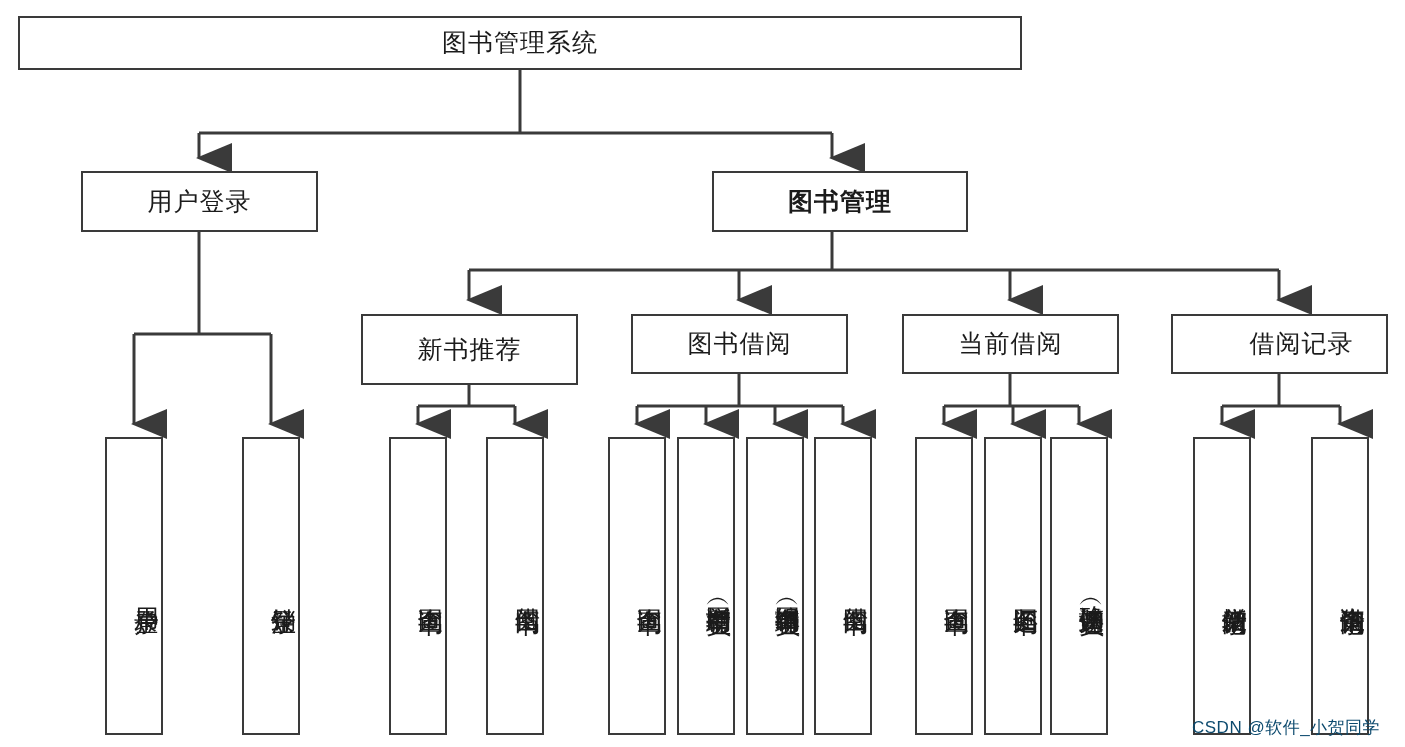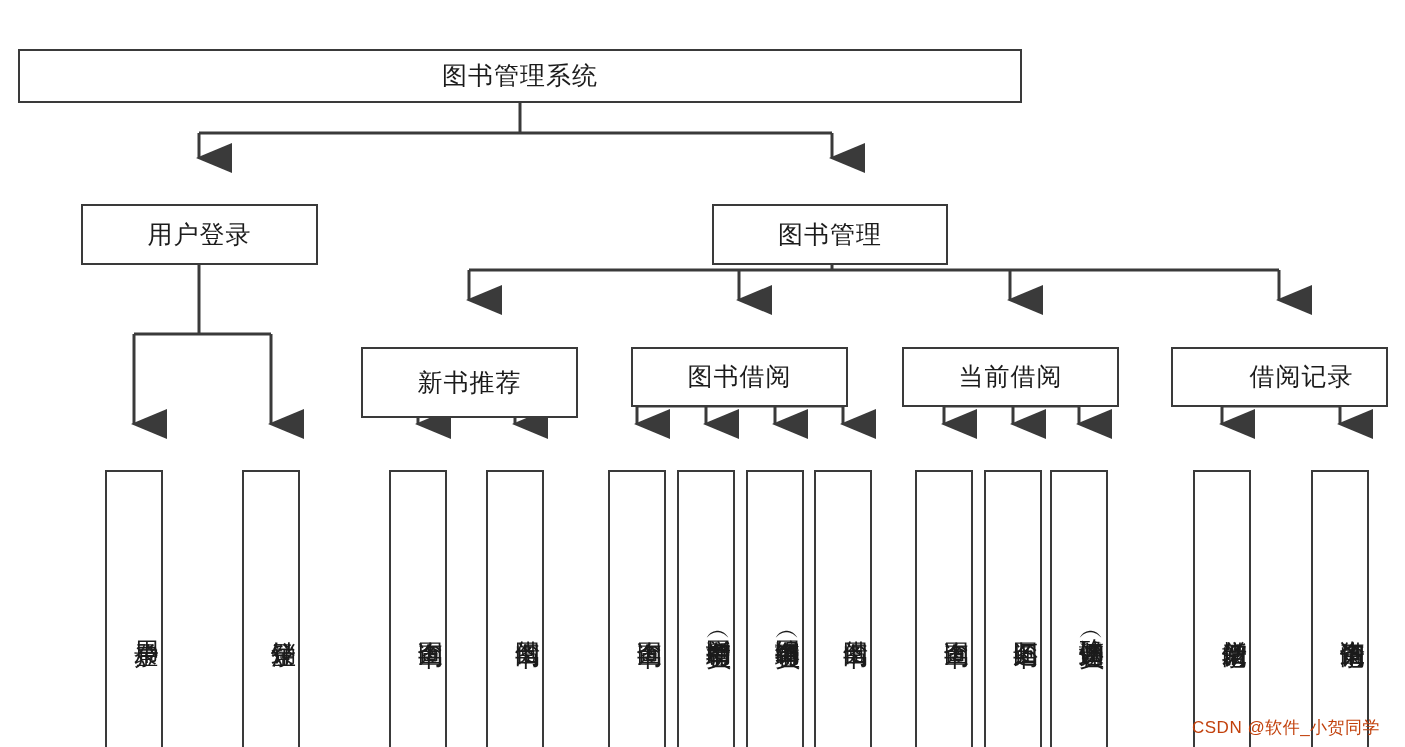--- a/index.html
+++ b/index.html
@@ -29,21 +29,20 @@
   .node {
     position: absolute;
     box-sizing: border-box;
     border: 2px solid #3a3a3a;
     background: #ffffff;
     color: #1b1b1b;
     display: flex;
     align-items: center;
     justify-content: center;
     text-align: center;
-    margin-top: 33px;
   }
   .node.horiz {
     font-size: 25px;
     letter-spacing: 1px;
     line-height: 1.1;
   }
   .node.root {
     font-size: 25px;
   }
   .node.vert {
@@ -57,21 +56,21 @@
     justify-content: center;
   }
   .node.vert .vtext {
     display: block;
     writing-mode: vertical-rl;
     text-orientation: upright;
   }
   .watermark {
     position: absolute;
     font-size: 17px;
-    color: #c2410c;
+    color: #0c4a6e;
     white-space: nowrap;
     letter-spacing: 0.5px;
     font-family: "Liberation Sans", "DejaVu Sans", sans-serif;
     text-align: center;
   }
 </style>
 </head>
 <body>
 
 <div id="diagram">
@@ -126,21 +125,21 @@
     </g>
   </svg>
 
   <div class="node horiz root" style="left:18px; top:16px; width:1004px; height:54px;">
     <span>图书管理系统</span>
   </div>
 
   <div class="node horiz" style="left:81px; top:171px; width:237px; height:61px;">
     <span>用户登录</span>
   </div>
-  <div class="node horiz" style="left:712px; top:171px; width:236px; height:61px;">
+  <div class="node horiz" style="left:712px; top:171px; width:256px; height:61px;font-weight:bold;">
     <span>图书管理</span>
   </div>
 
   <div class="node horiz" style="left:361px; top:314px; width:217px; height:71px;">
     <span>新书推荐</span>
   </div>
   <div class="node horiz" style="left:631px; top:314px; width:217px; height:60px;">
     <span>图书借阅</span>
   </div>
   <div class="node horiz" style="left:902px; top:314px; width:217px; height:60px;">

